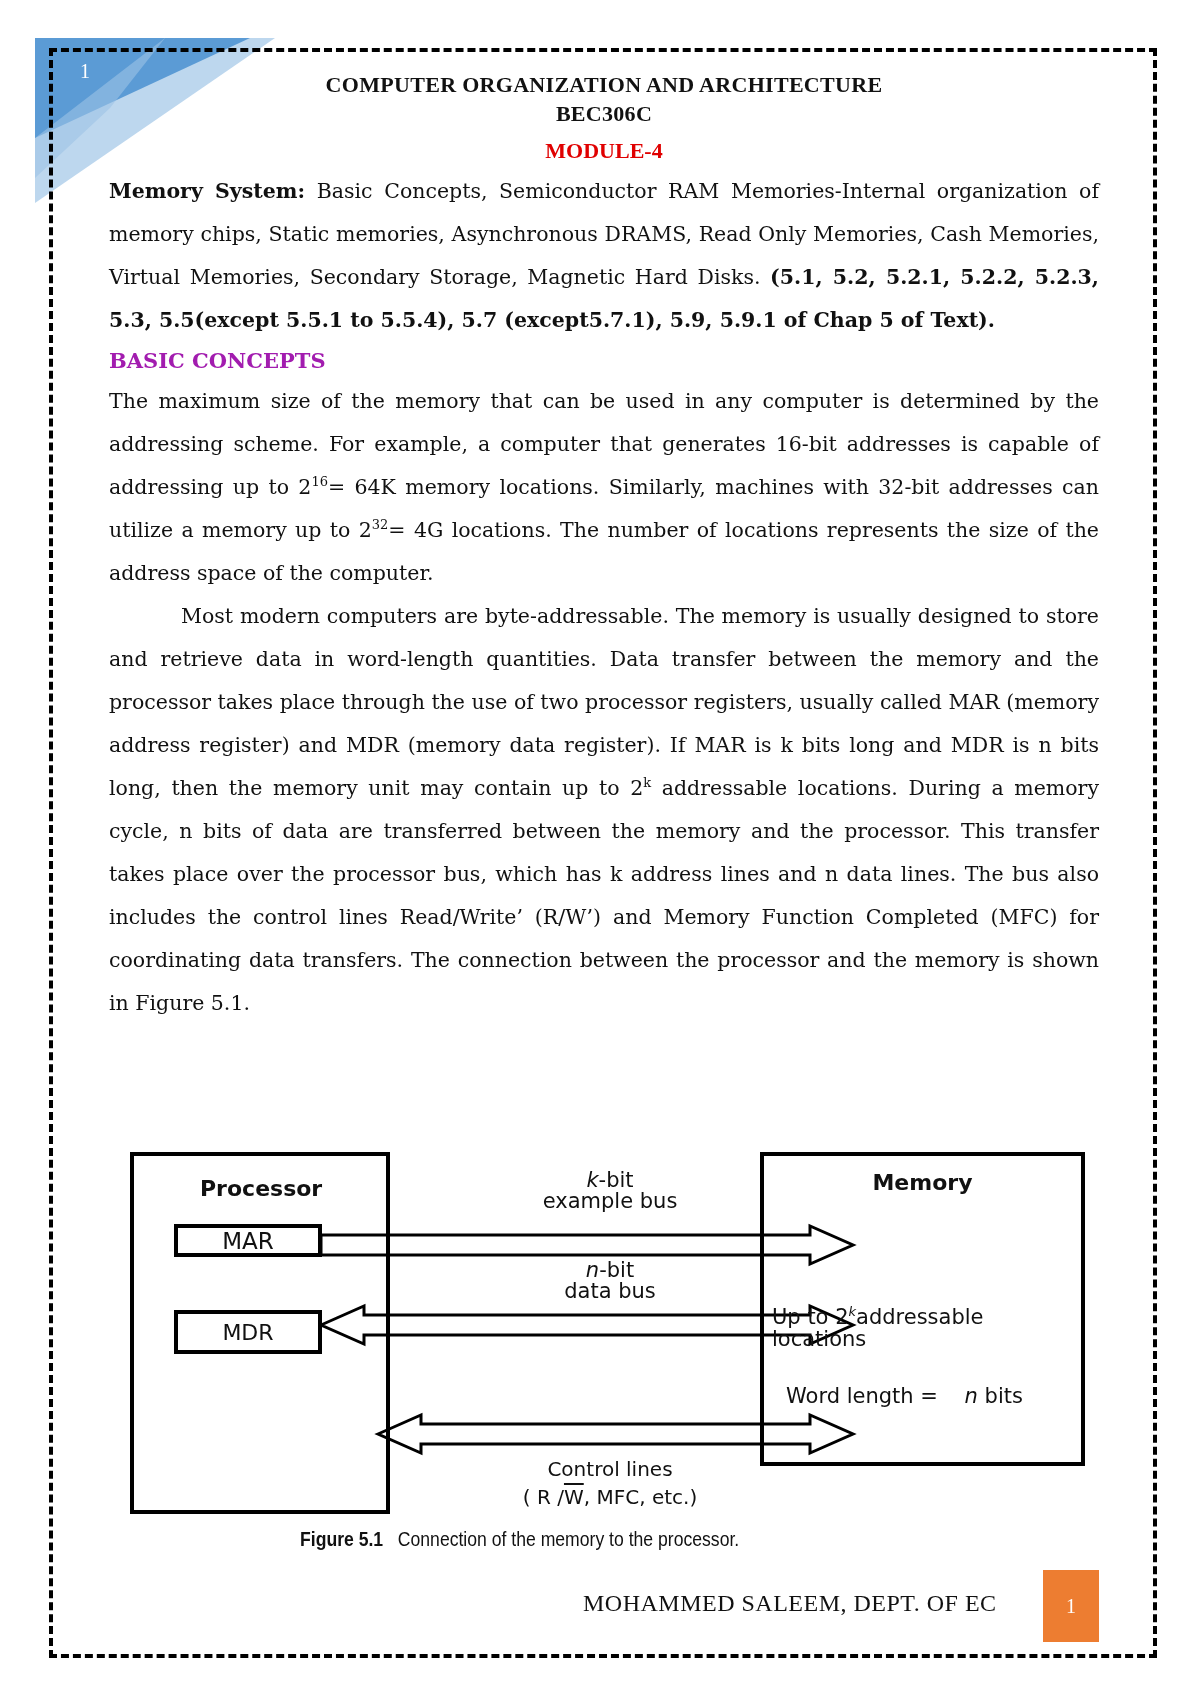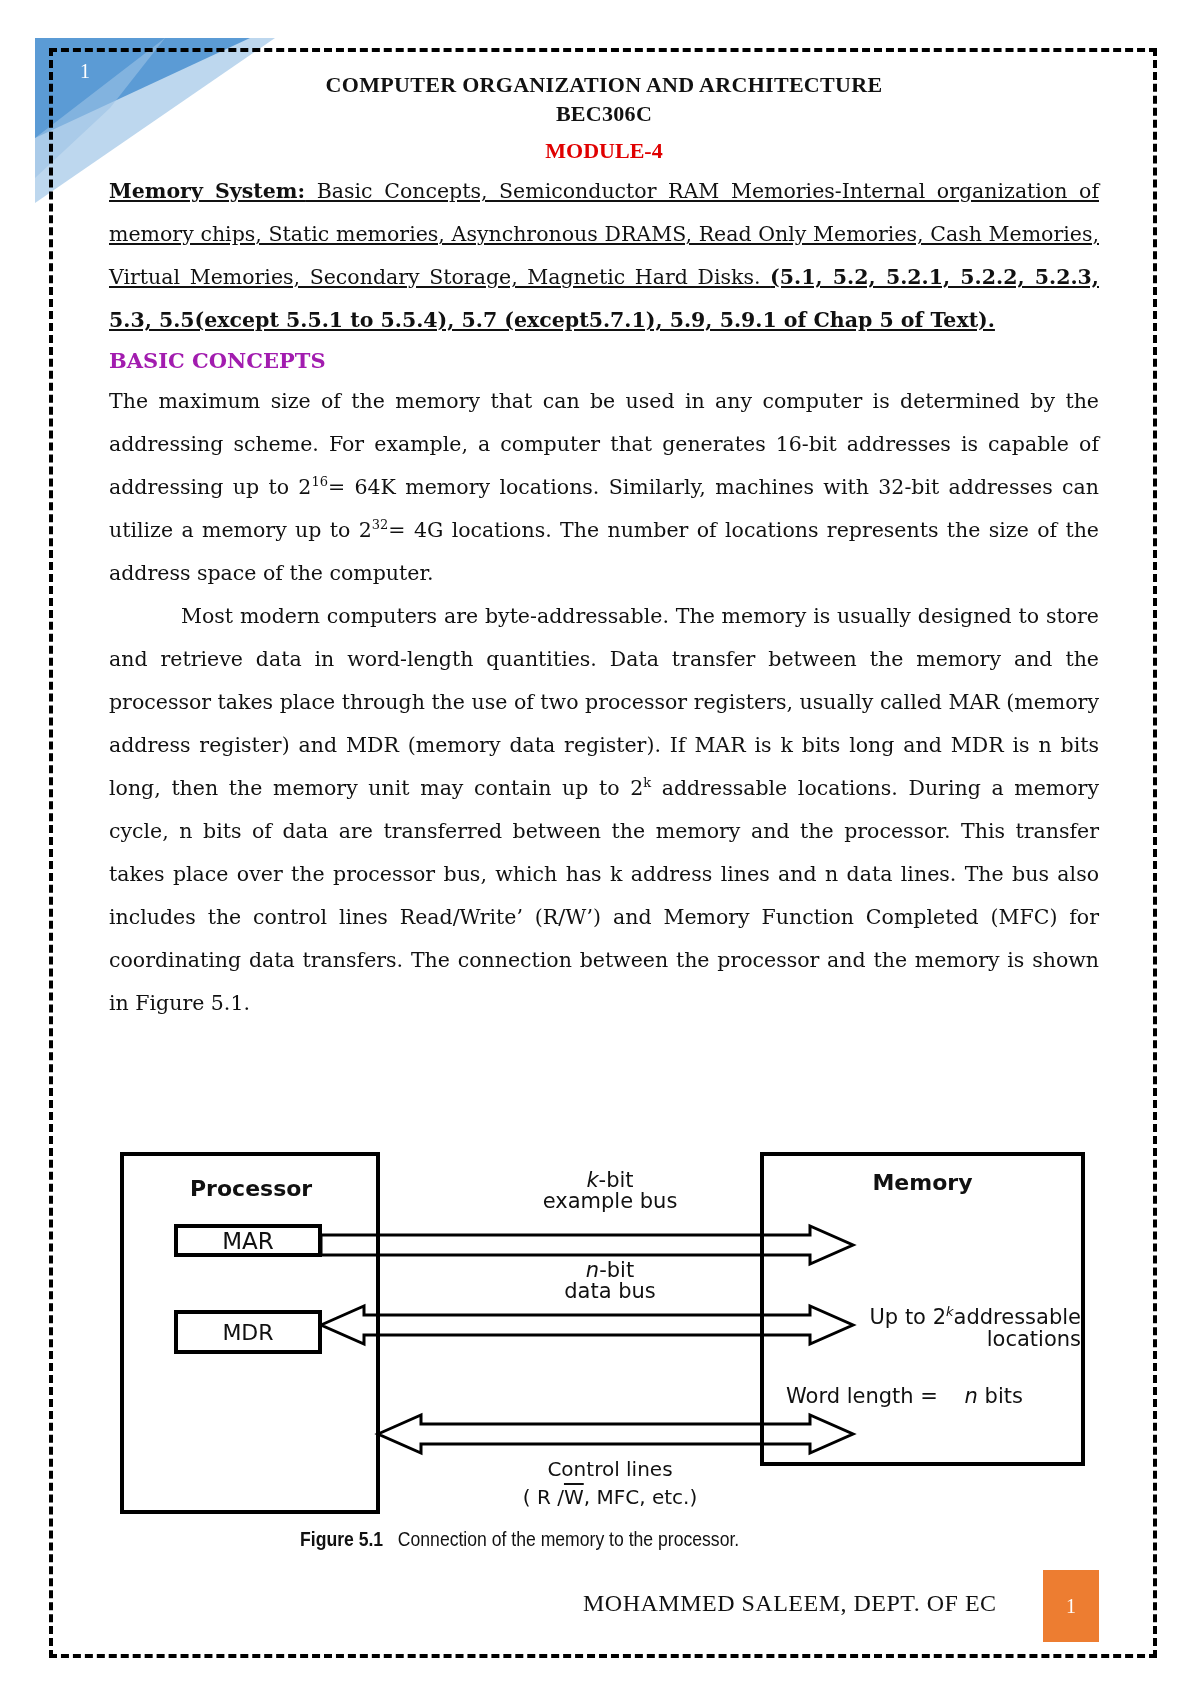--- a/index.html
+++ b/index.html
@@ -42,21 +42,21 @@
 </svg>
 <div class="corner-num">1</div>
 
 <div class="frame"></div>
 
 <div class="content">
   <div class="title">COMPUTER ORGANIZATION AND ARCHITECTURE</div>
   <div class="title">BEC306C</div>
   <div class="module">MODULE-4</div>
 
-  <p style="margin-top:6px;text-decoration:underline;">
+  <p style="margin-top:6px;">
     <span class="bold" style="font-family:'DejaVu Serif',serif;">Memory System:</span><span> Basic Concepts, Semiconductor RAM Memories-Internal organization of memory chips, Static memories, Asynchronous DRAMS, Read Only Memories, Cash Memories, Virtual Memories, Secondary Storage, Magnetic Hard Disks. </span><span class="bold">(5.1, 5.2, 5.2.1, 5.2.2, 5.2.3, 5.3, 5.5(except 5.5.1 to 5.5.4), 5.7 (except5.7.1), 5.9, 5.9.1 of Chap 5 of Text).</span>
   </p>
 
   <div class="heading">BASIC CONCEPTS</div>
 
   <p>
     <span>The maximum size of the memory that can be used in any computer is determined by the addressing scheme. For example, a computer that generates 16-bit addresses is capable of addressing up to 2</span><sup>16</sup><span>= 64K memory locations. Similarly, machines with 32-bit addresses can utilize a memory up to 2</span><sup>32</sup><span>= 4G locations. The number of locations represents the size of the address space of the computer.</span>
   </p>
 
   <p class="indent">
@@ -67,42 +67,42 @@
 <div class="figure">
   <svg style="position:absolute;left:0;top:0;" width="965" height="362">
 
     <polygon points="201,83 690,83 690,74 733,93 690,112 690,103 201,103" fill="#fff" stroke="#000" stroke-width="3"></polygon>
 
     <polygon points="201,173 244,154 244,163 690,163 690,154 733,173 690,192 690,183 244,183 244,192" fill="#fff" stroke="#000" stroke-width="3"></polygon>
 
     <polygon points="258,282 301,263 301,272 690,272 690,263 733,282 690,301 690,292 301,292 301,301" fill="#fff" stroke="#000" stroke-width="3"></polygon>
   </svg>
 
-  <div class="box" style="left:0;top:0;width:260px;height:362px;">
+  <div class="box" style="left:10px;top:0;width:260px;height:362px;">
     <div class="dfont" style="position:absolute;left:66px;top:20px;font-size:22px;font-weight:bold;">Processor</div>
   </div>
   <div class="box dfont" style="left:54px;top:72px;width:148px;height:33px;background:#fff;display:flex;align-items:center;justify-content:center;font-size:23px;">MAR</div>
   <div class="box dfont" style="left:54px;top:158px;width:148px;height:44px;background:#fff;display:flex;align-items:center;justify-content:center;font-size:22px;">MDR</div>
 
   <div class="dfont" style="position:absolute;left:370px;top:18px;width:240px;text-align:center;font-size:21px;line-height:21px;">
     <div><i>k</i><span>-bit</span></div>
     <div>example bus</div>
   </div>
   <div class="dfont" style="position:absolute;left:370px;top:108px;width:240px;text-align:center;font-size:21px;line-height:21px;">
     <div><i>n</i><span>-bit</span></div>
     <div>data bus</div>
   </div>
   <div class="dfont" style="position:absolute;left:340px;top:303px;width:300px;text-align:center;font-size:20px;line-height:28px;">
     <div>Control lines</div>
     <div><span>( R /</span><span style="text-decoration:overline;">W</span><span>, MFC, etc.)</span></div>
   </div>
 
   <div class="box" style="left:640px;top:0;width:325px;height:314px;">
     <div class="dfont" style="position:absolute;left:0;top:14px;width:100%;text-align:center;font-size:22px;font-weight:bold;">Memory</div>
-    <div class="dfont" style="position:absolute;left:0;top:150px;width:100%;text-align:right;font-size:21px;line-height:22px;">
+    <div class="dfont" style="position:absolute;left:8px;top:150px;width:100%;text-align:left;font-size:21px;line-height:22px;">
       <div><span>Up to 2</span><sup style="font-style:italic;">k</sup><span>addressable</span></div>
       <div>locations</div>
     </div>
     <div class="dfont" style="position:absolute;left:22px;top:228px;font-size:21px;">
       <span>Word length =</span>&nbsp;&nbsp;&nbsp;&nbsp;<i>n</i><span> bits</span>
     </div>
   </div>
 </div>
 
 <div class="caption">

